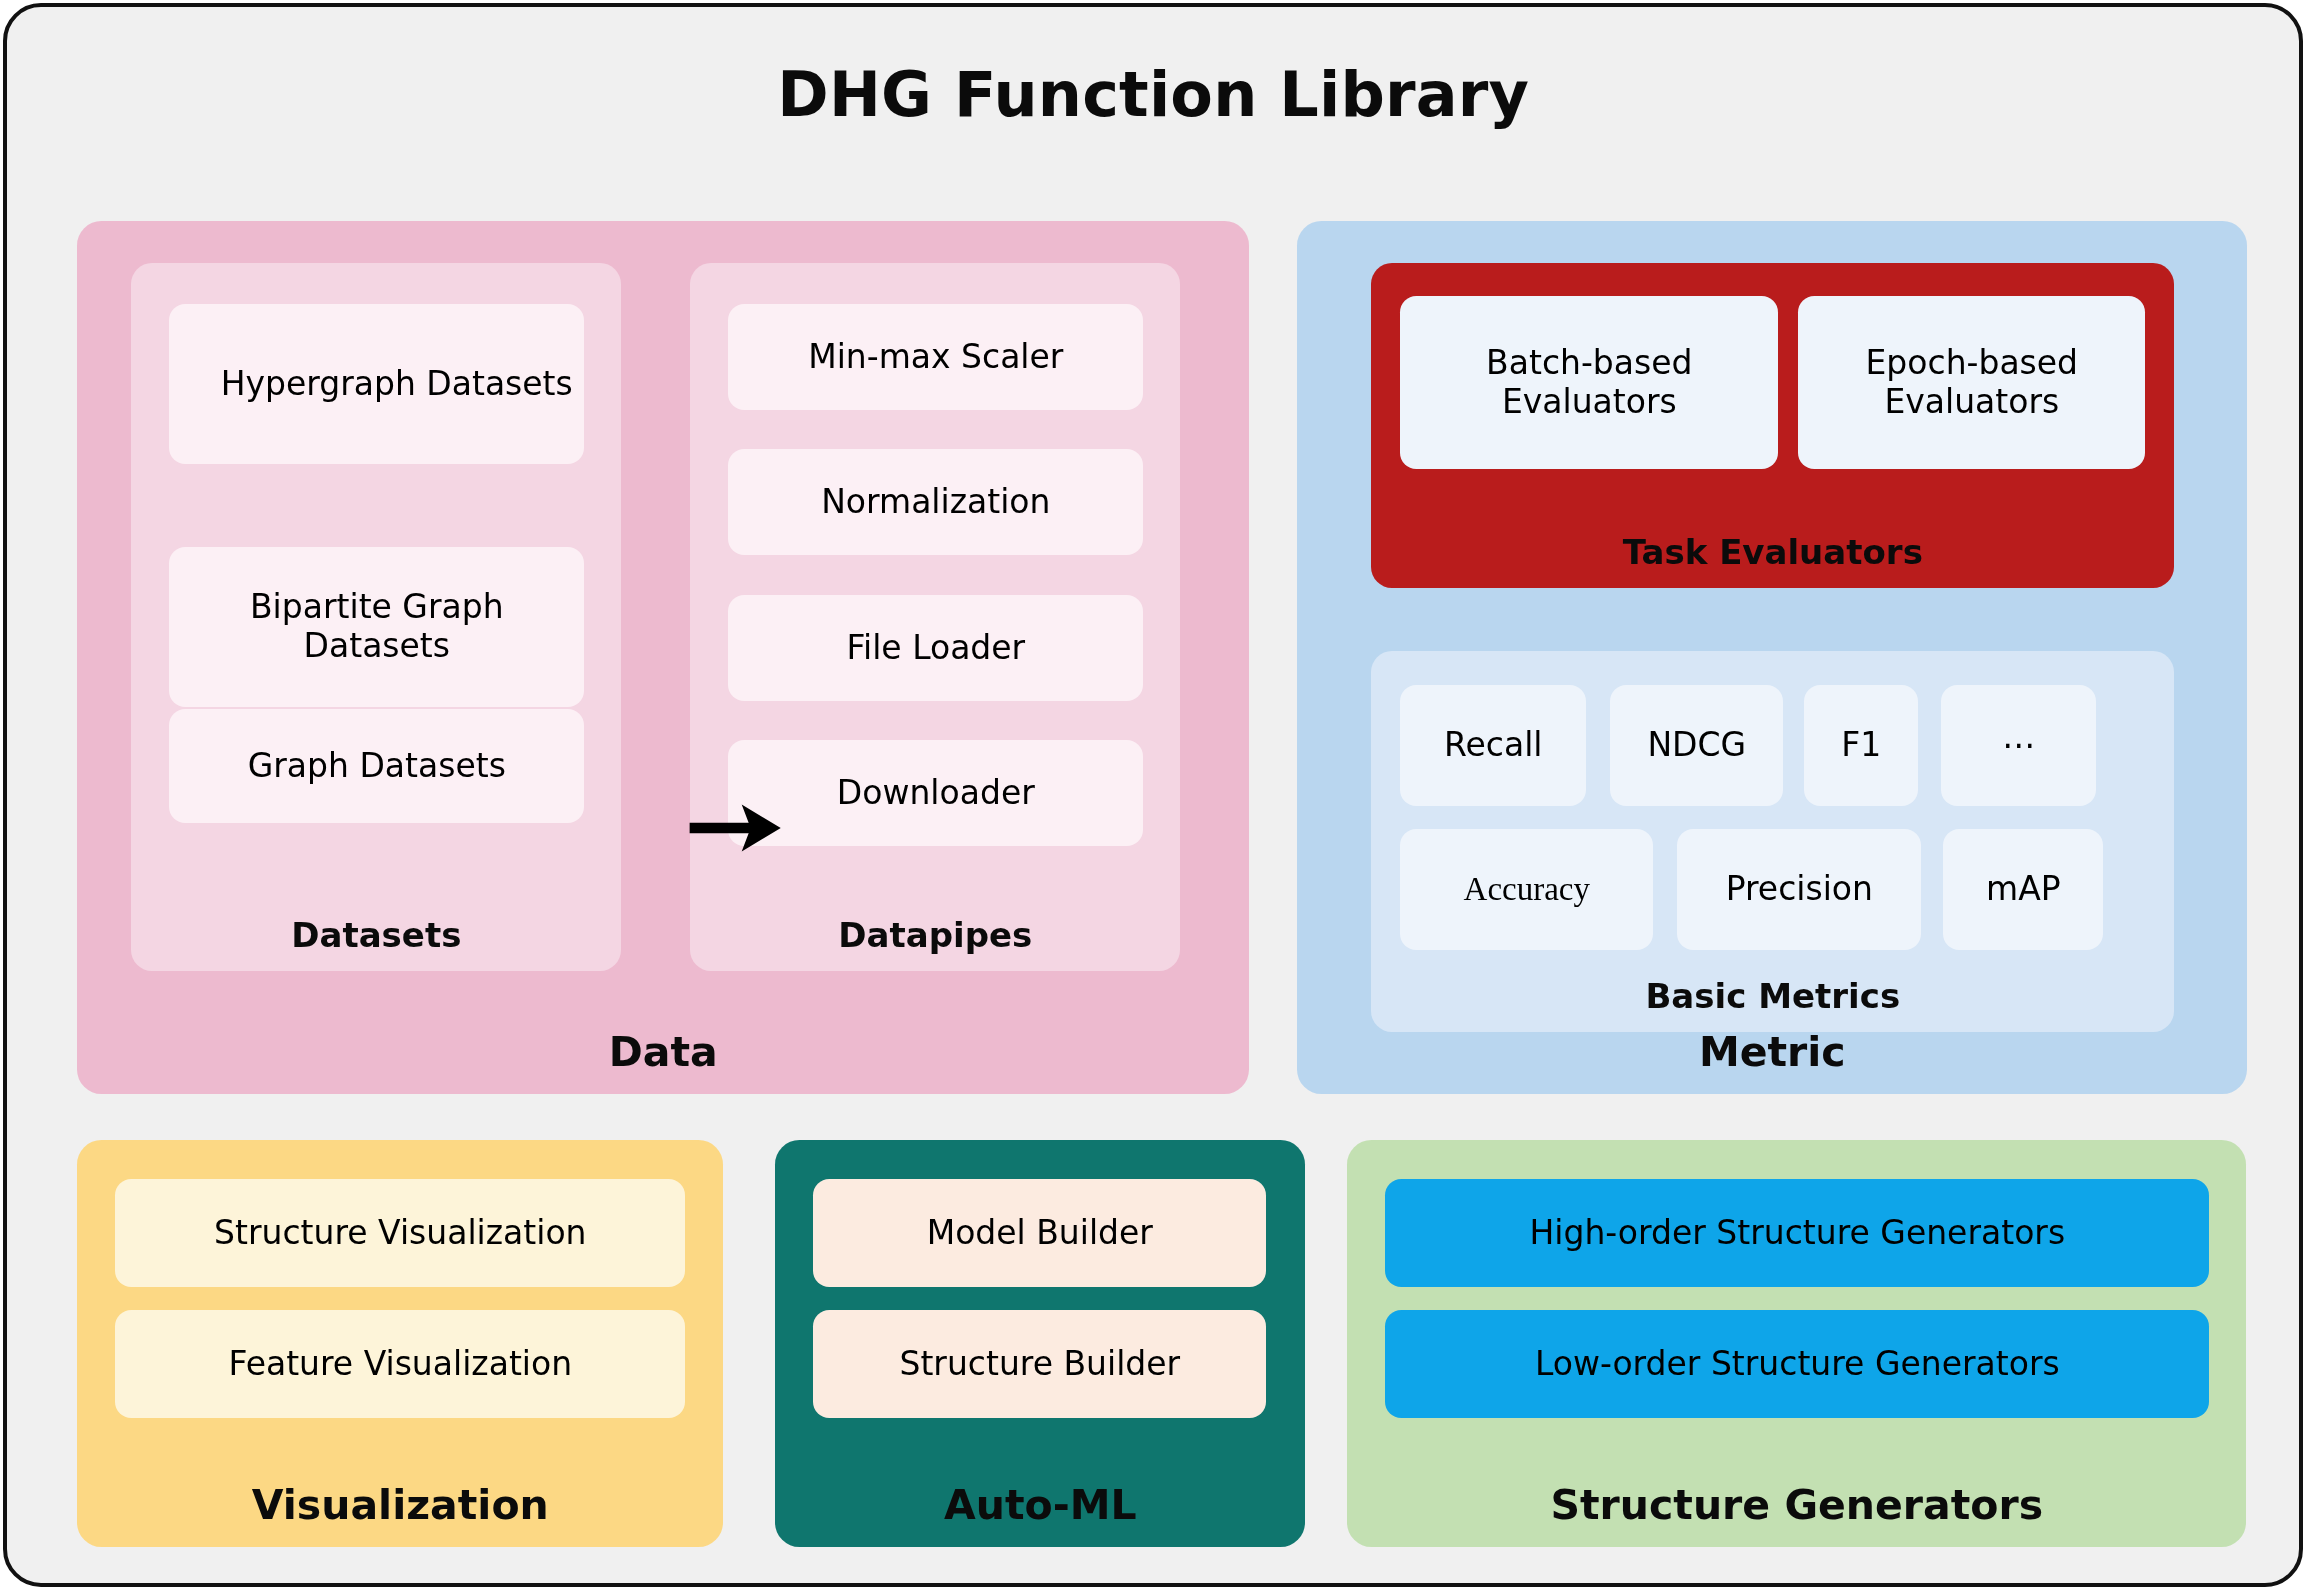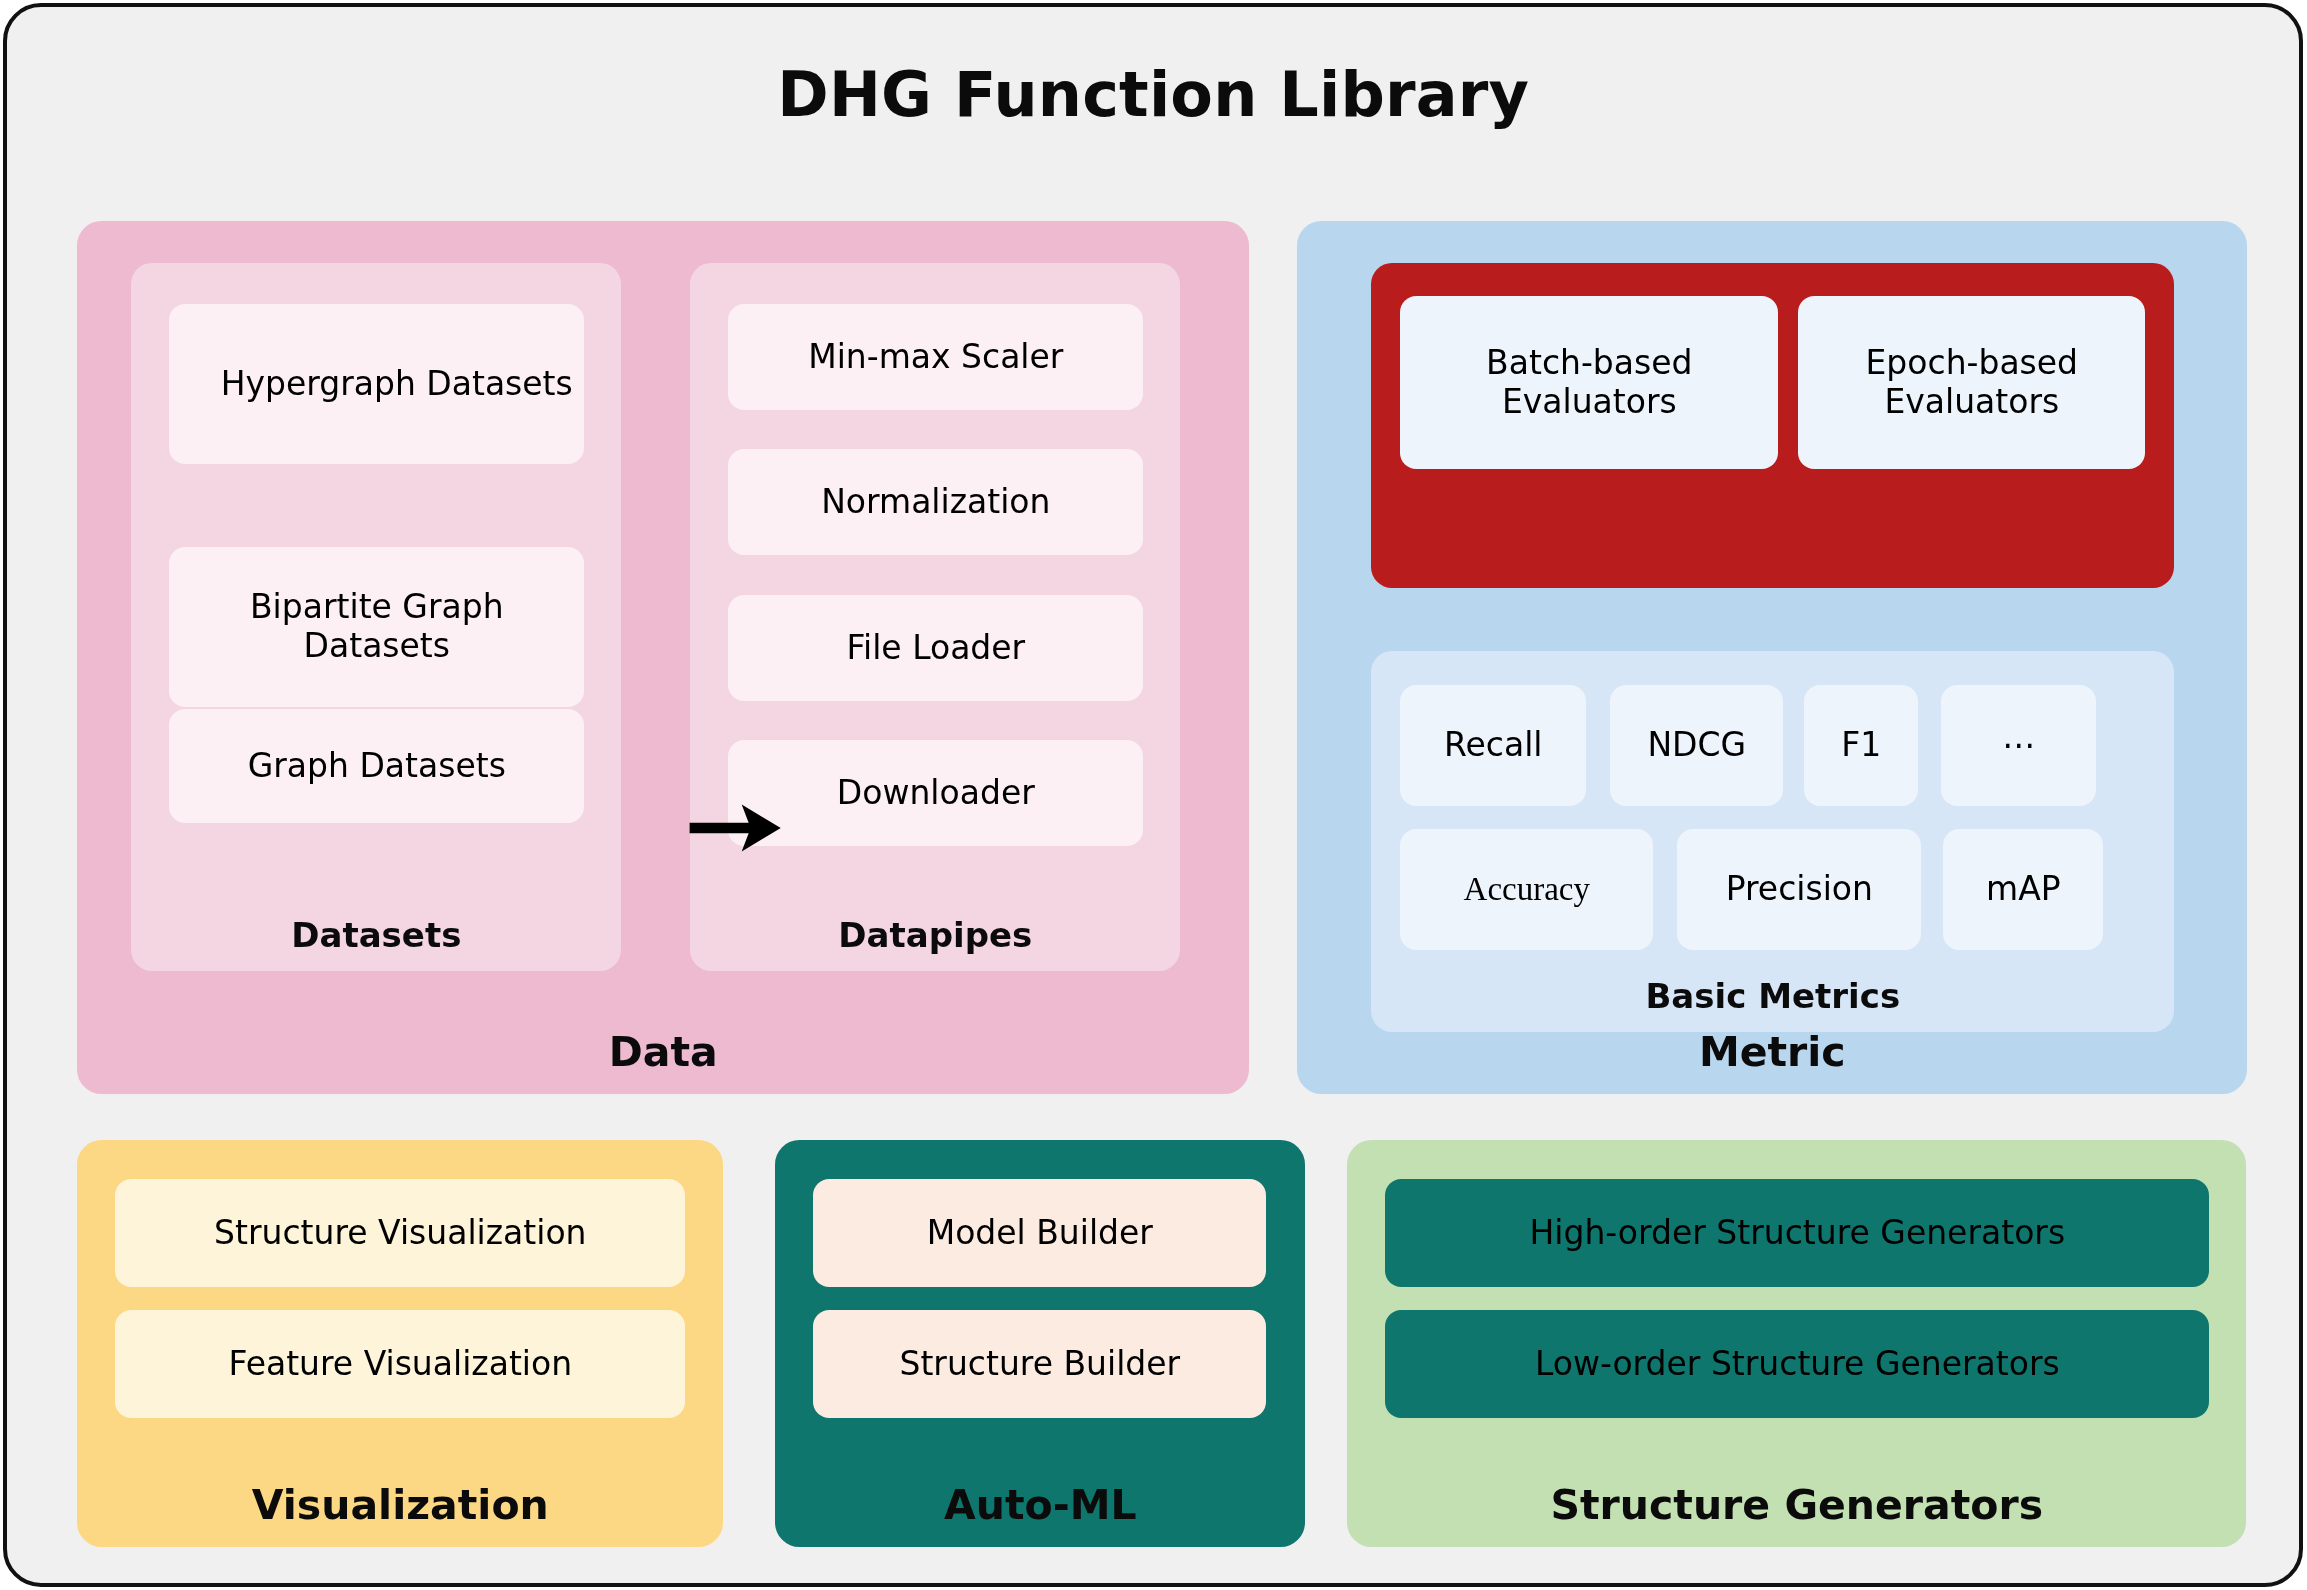--- a/index.html
+++ b/index.html
@@ -127,21 +127,21 @@
   .chip-feature-visualization   { left: 38px; top: 170px; width: 570px; height: 108px; }
 
   
   #group-automl { left: 768px; top: 1133px; width: 530px; height: 407px; background: #0f766e; }
   #group-automl .chip { background: #fcebe0; }
   .chip-model-builder     { left: 38px; top: 39px;  width: 453px; height: 108px; }
   .chip-structure-builder { left: 38px; top: 170px; width: 453px; height: 108px; }
 
   
   #group-structure-generators { left: 1340px; top: 1133px; width: 899px; height: 407px; background: #c3e0b2; }
-  #group-structure-generators .chip { background: #0f766e; }
+  #group-structure-generators .chip { background: #0ea5e9; }
   .chip-high-order-generators { left: 38px; top: 39px;  width: 824px; height: 108px; }
   .chip-low-order-generators  { left: 38px; top: 170px; width: 824px; height: 108px; }
 </style>
 </head>
 <body>
 
 <div id="figure-frame">
 
   <div id="figure-title">DHG Function Library</div>
 
@@ -170,20 +170,21 @@
     </div>
 
     <div class="group-title">Data</div>
   </div>
 
   <div class="group" id="group-metric">
 
     <div class="subpanel" id="panel-task-evaluators">
       <div class="chip chip-batch-evaluators">Batch-based Evaluators</div>
       <div class="chip chip-epoch-evaluators">Epoch-based Evaluators</div>
+      <div class="subpanel-title">Task Evaluators</div>
     </div>
 
     <div class="subpanel" id="panel-basic-metrics">
       <div class="chip chip-recall">Recall</div>
       <div class="chip chip-ndcg">NDCG</div>
       <div class="chip chip-f1">F1</div>
       <div class="chip chip-ellipsis">⋯</div>
       <div class="chip chip-accuracy">Accuracy</div>
       <div class="chip chip-precision">Precision</div>
       <div class="chip chip-map">mAP</div>

